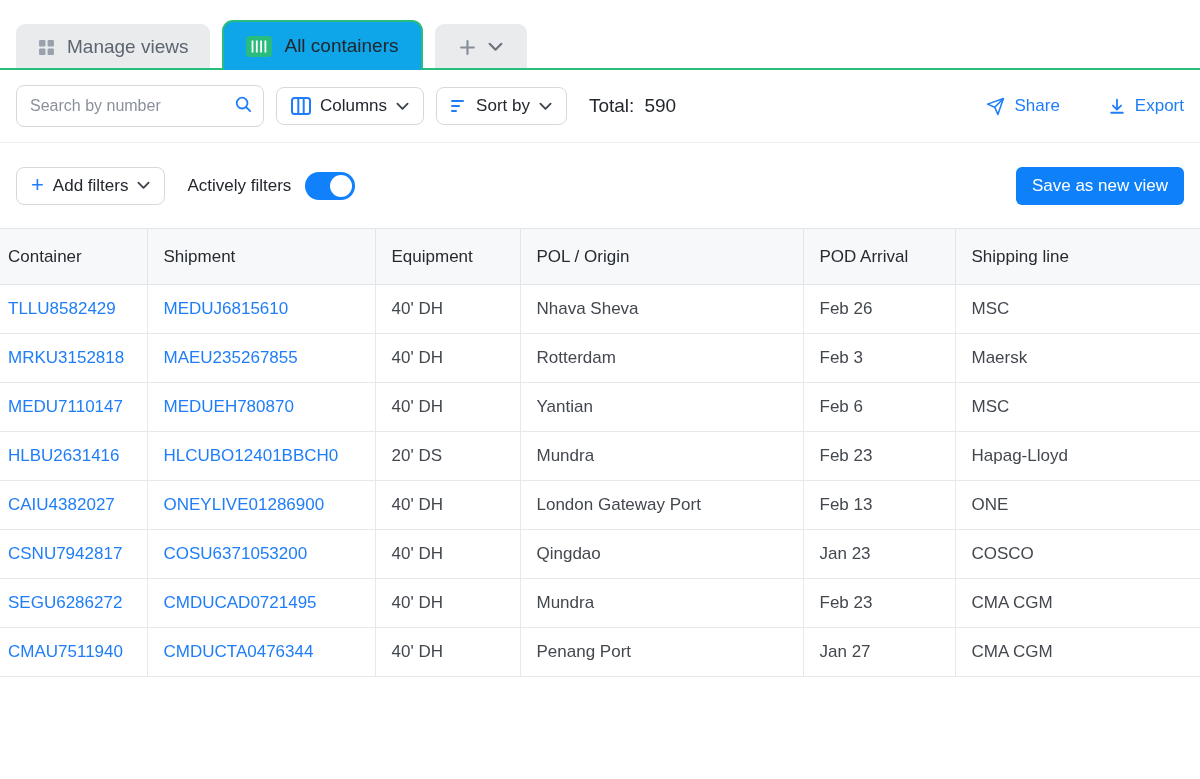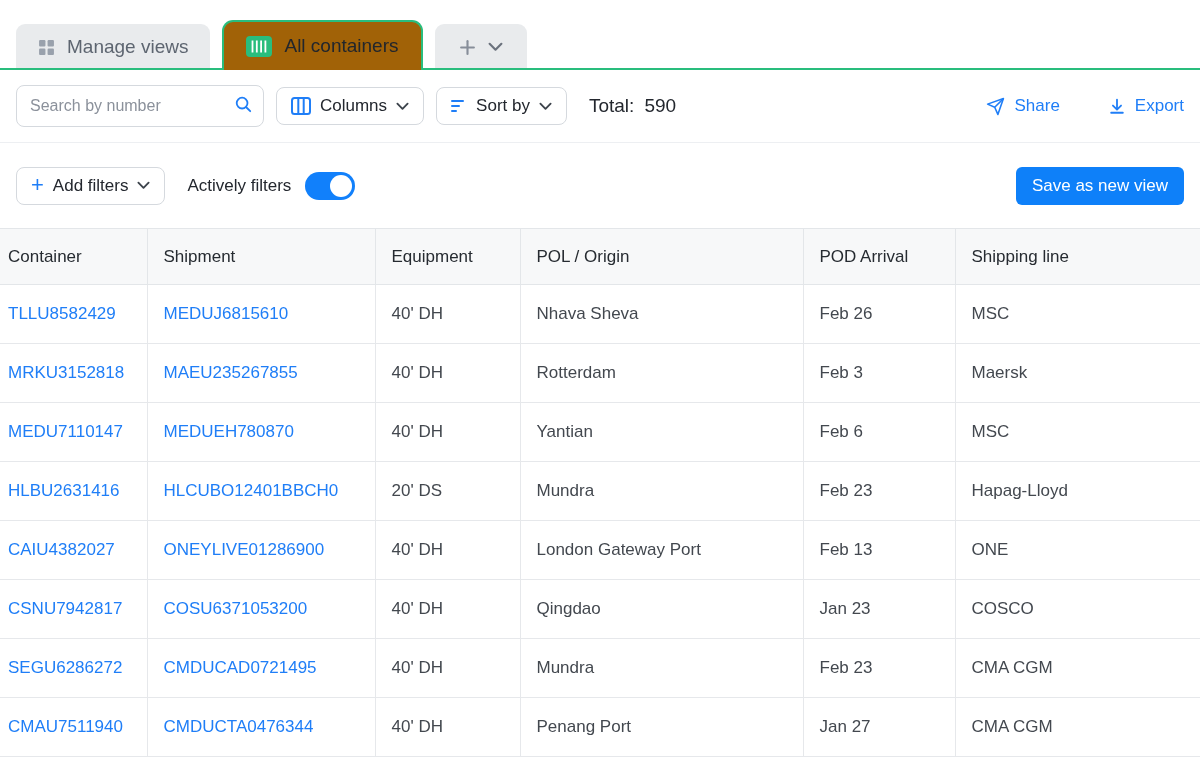--- a/index.html
+++ b/index.html
@@ -8,21 +8,21 @@
 
   
   .tabbar { position:relative; height:70px; display:flex; align-items:flex-end;
     padding-left:16px; gap:12px; background:#fff; }
   .tabbar::after { content:""; position:absolute; left:0; right:0; bottom:0;
     height:2px; background:#29bd7d; }
   .tab { display:flex; align-items:center; gap:12px; height:46px; padding:0 22px;
     background:#e9ebed; border-radius:9px 9px 0 0; font-size:19px; color:#5d6570;
     cursor:pointer; white-space:nowrap; }
   .tab.active { position:relative; z-index:1; height:50px; padding:0 22px;
-    background:#a16207; border:2px solid #29bd7d; border-bottom:none;
+    background:#0ea5e9; border:2px solid #29bd7d; border-bottom:none;
     border-radius:11px 11px 0 0; color:#22262c; }
   .tab.plus-tab { gap:12px; padding:0 24px; color:#878e99; }
 
   
   .toolbar { height:73px; display:flex; align-items:center; padding:0 16px;
     border-bottom:1px solid #edeff2; }
   .search-wrap { position:relative; width:248px; }
   .search-wrap input { width:100%; height:42px; border:1px solid #d5d9de;
     border-radius:8px; padding:0 38px 0 13px; font-size:16px; color:#23272e;
     font-family:"Liberation Sans", sans-serif; outline:none; }
@@ -55,21 +55,21 @@
   
   table { width:100%; border-collapse:collapse; table-layout:fixed; }
   col.c1{width:147px} col.c2{width:228px} col.c3{width:145px}
   col.c4{width:283px} col.c5{width:152px} col.c6{width:auto}
   thead th { height:56px; background:#f7f8f9; font-weight:400; font-size:17px;
     text-align:left; color:#262b31; padding-left:16px;
     border-top:1px solid #e3e6e9; border-bottom:1px solid #e3e6e9;
     border-right:1px solid #e3e6e9; }
   thead th:first-child { padding-left:8px; }
   thead th:last-child { border-right:none; }
-  tbody td { height:59px; font-size:17px; color:#43484f; padding-left:16px;
+  tbody td { height:49px; font-size:17px; color:#43484f; padding-left:16px;
     border-bottom:1px solid #e6e8eb; border-right:1px solid #e6e8eb;
     white-space:nowrap; overflow:hidden; }
   tbody td:first-child { padding-left:8px; }
   tbody td:last-child { border-right:none; }
   .cell-link { color:#1f7ef7; text-decoration:none; cursor:pointer; }
 
   .icon { display:inline-flex; flex:none; }
 </style>
 </head>
 <body>

